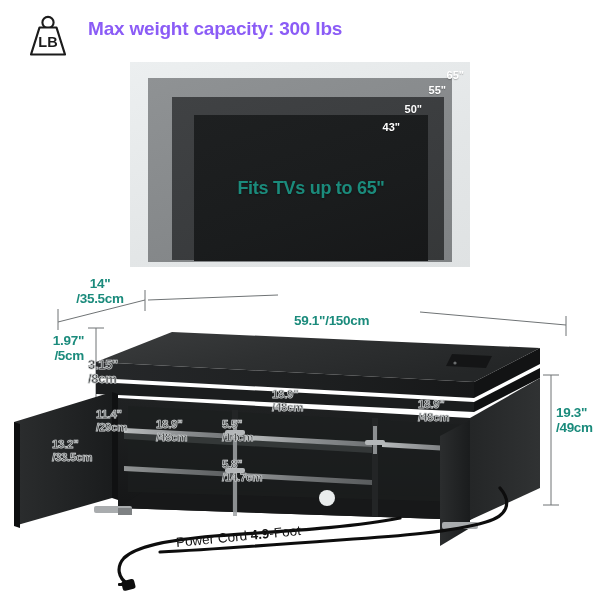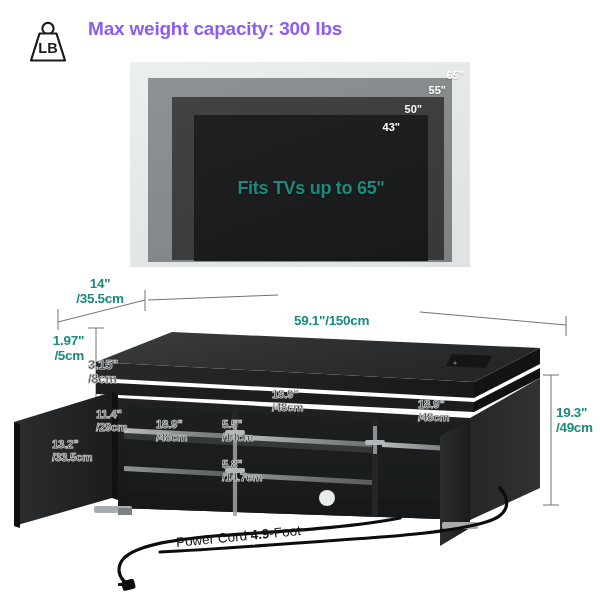--- a/index.html
+++ b/index.html
@@ -5,21 +5,21 @@
   html,body{margin:0;padding:0;}
   body{
     width:600px;height:600px;background:#ffffff;overflow:hidden;
     font-family:"Liberation Sans","DejaVu Sans",sans-serif;
     position:relative;
   }
   .stage{position:absolute;inset:0;}
 
   
   #header{position:absolute;left:14px;top:8px;width:560px;height:48px;}
-  #weight-icon{position:absolute;left:8px;top:12px;width:52px;height:44px;}
+  #weight-icon{position:absolute;left:8px;top:6px;width:52px;height:44px;}
   #header-text{
     position:absolute;left:74px;top:10px;
     font-size:19px;font-weight:bold;color:#8b5cf6;letter-spacing:-0.2px;
     white-space:nowrap;
   }
 
   
   #tv-block{position:absolute;left:130px;top:62px;width:340px;height:205px;}
   .tv-layer{position:absolute;box-sizing:border-box;}
   .tv-label{

